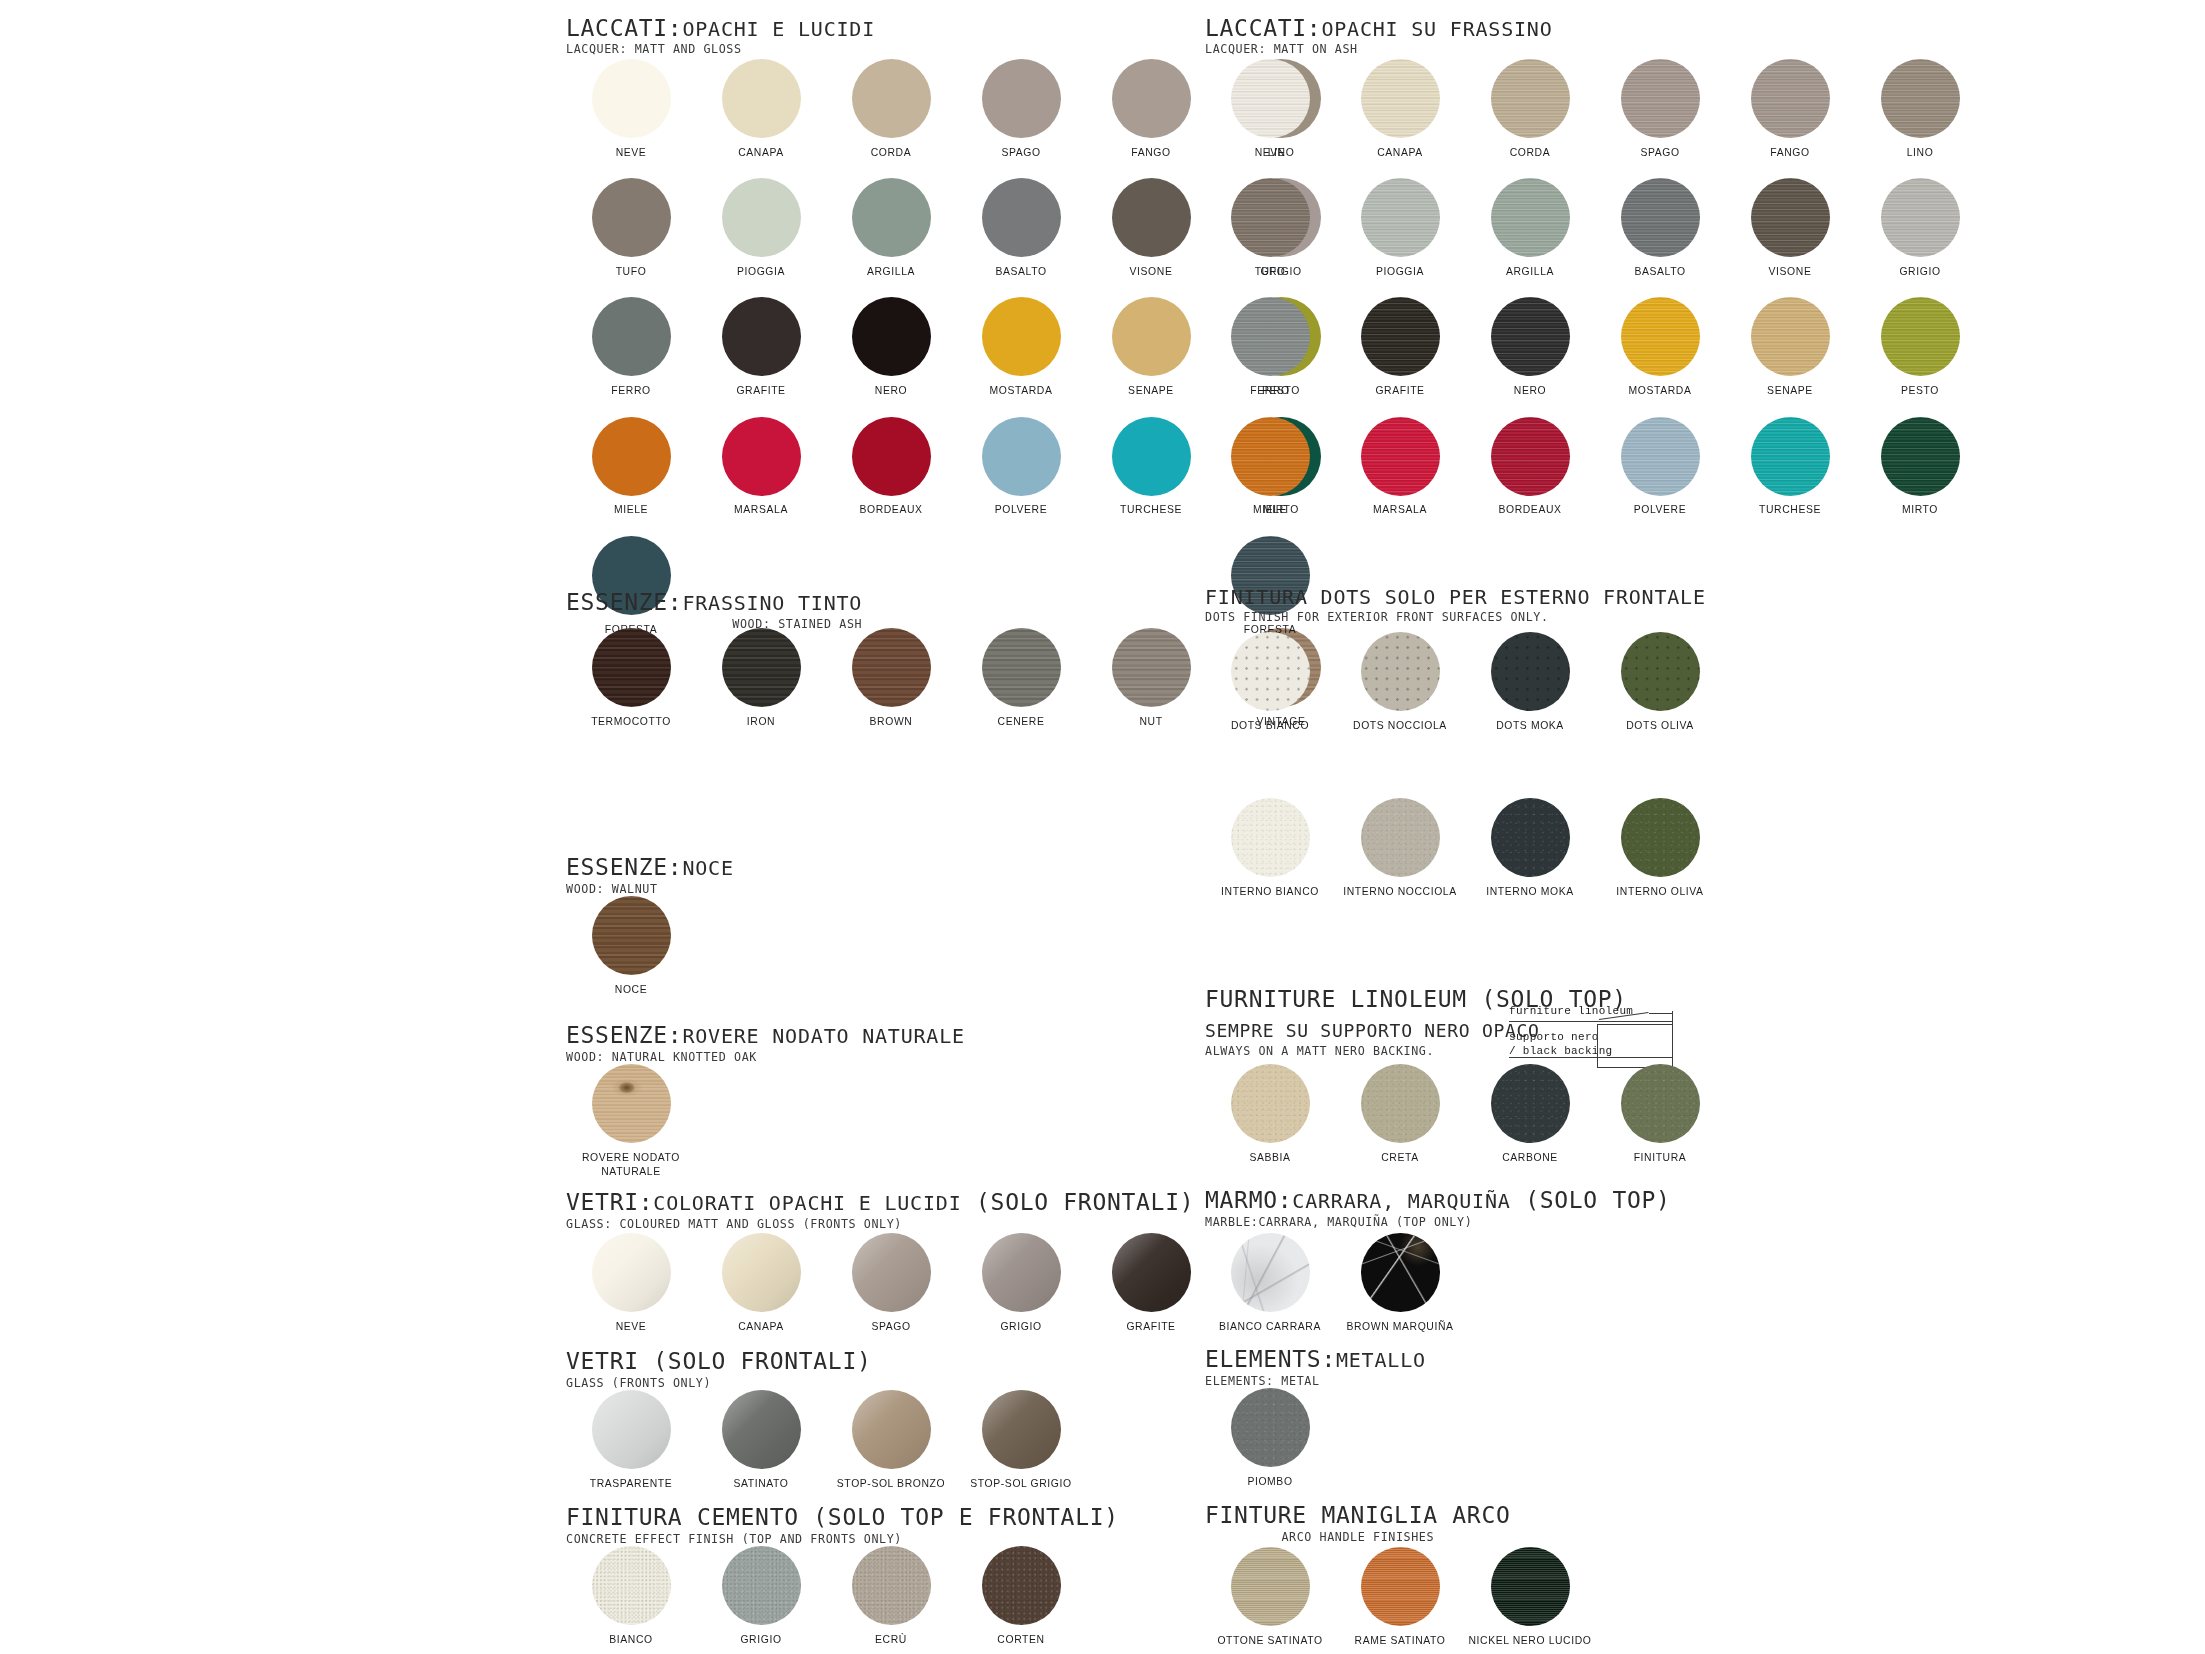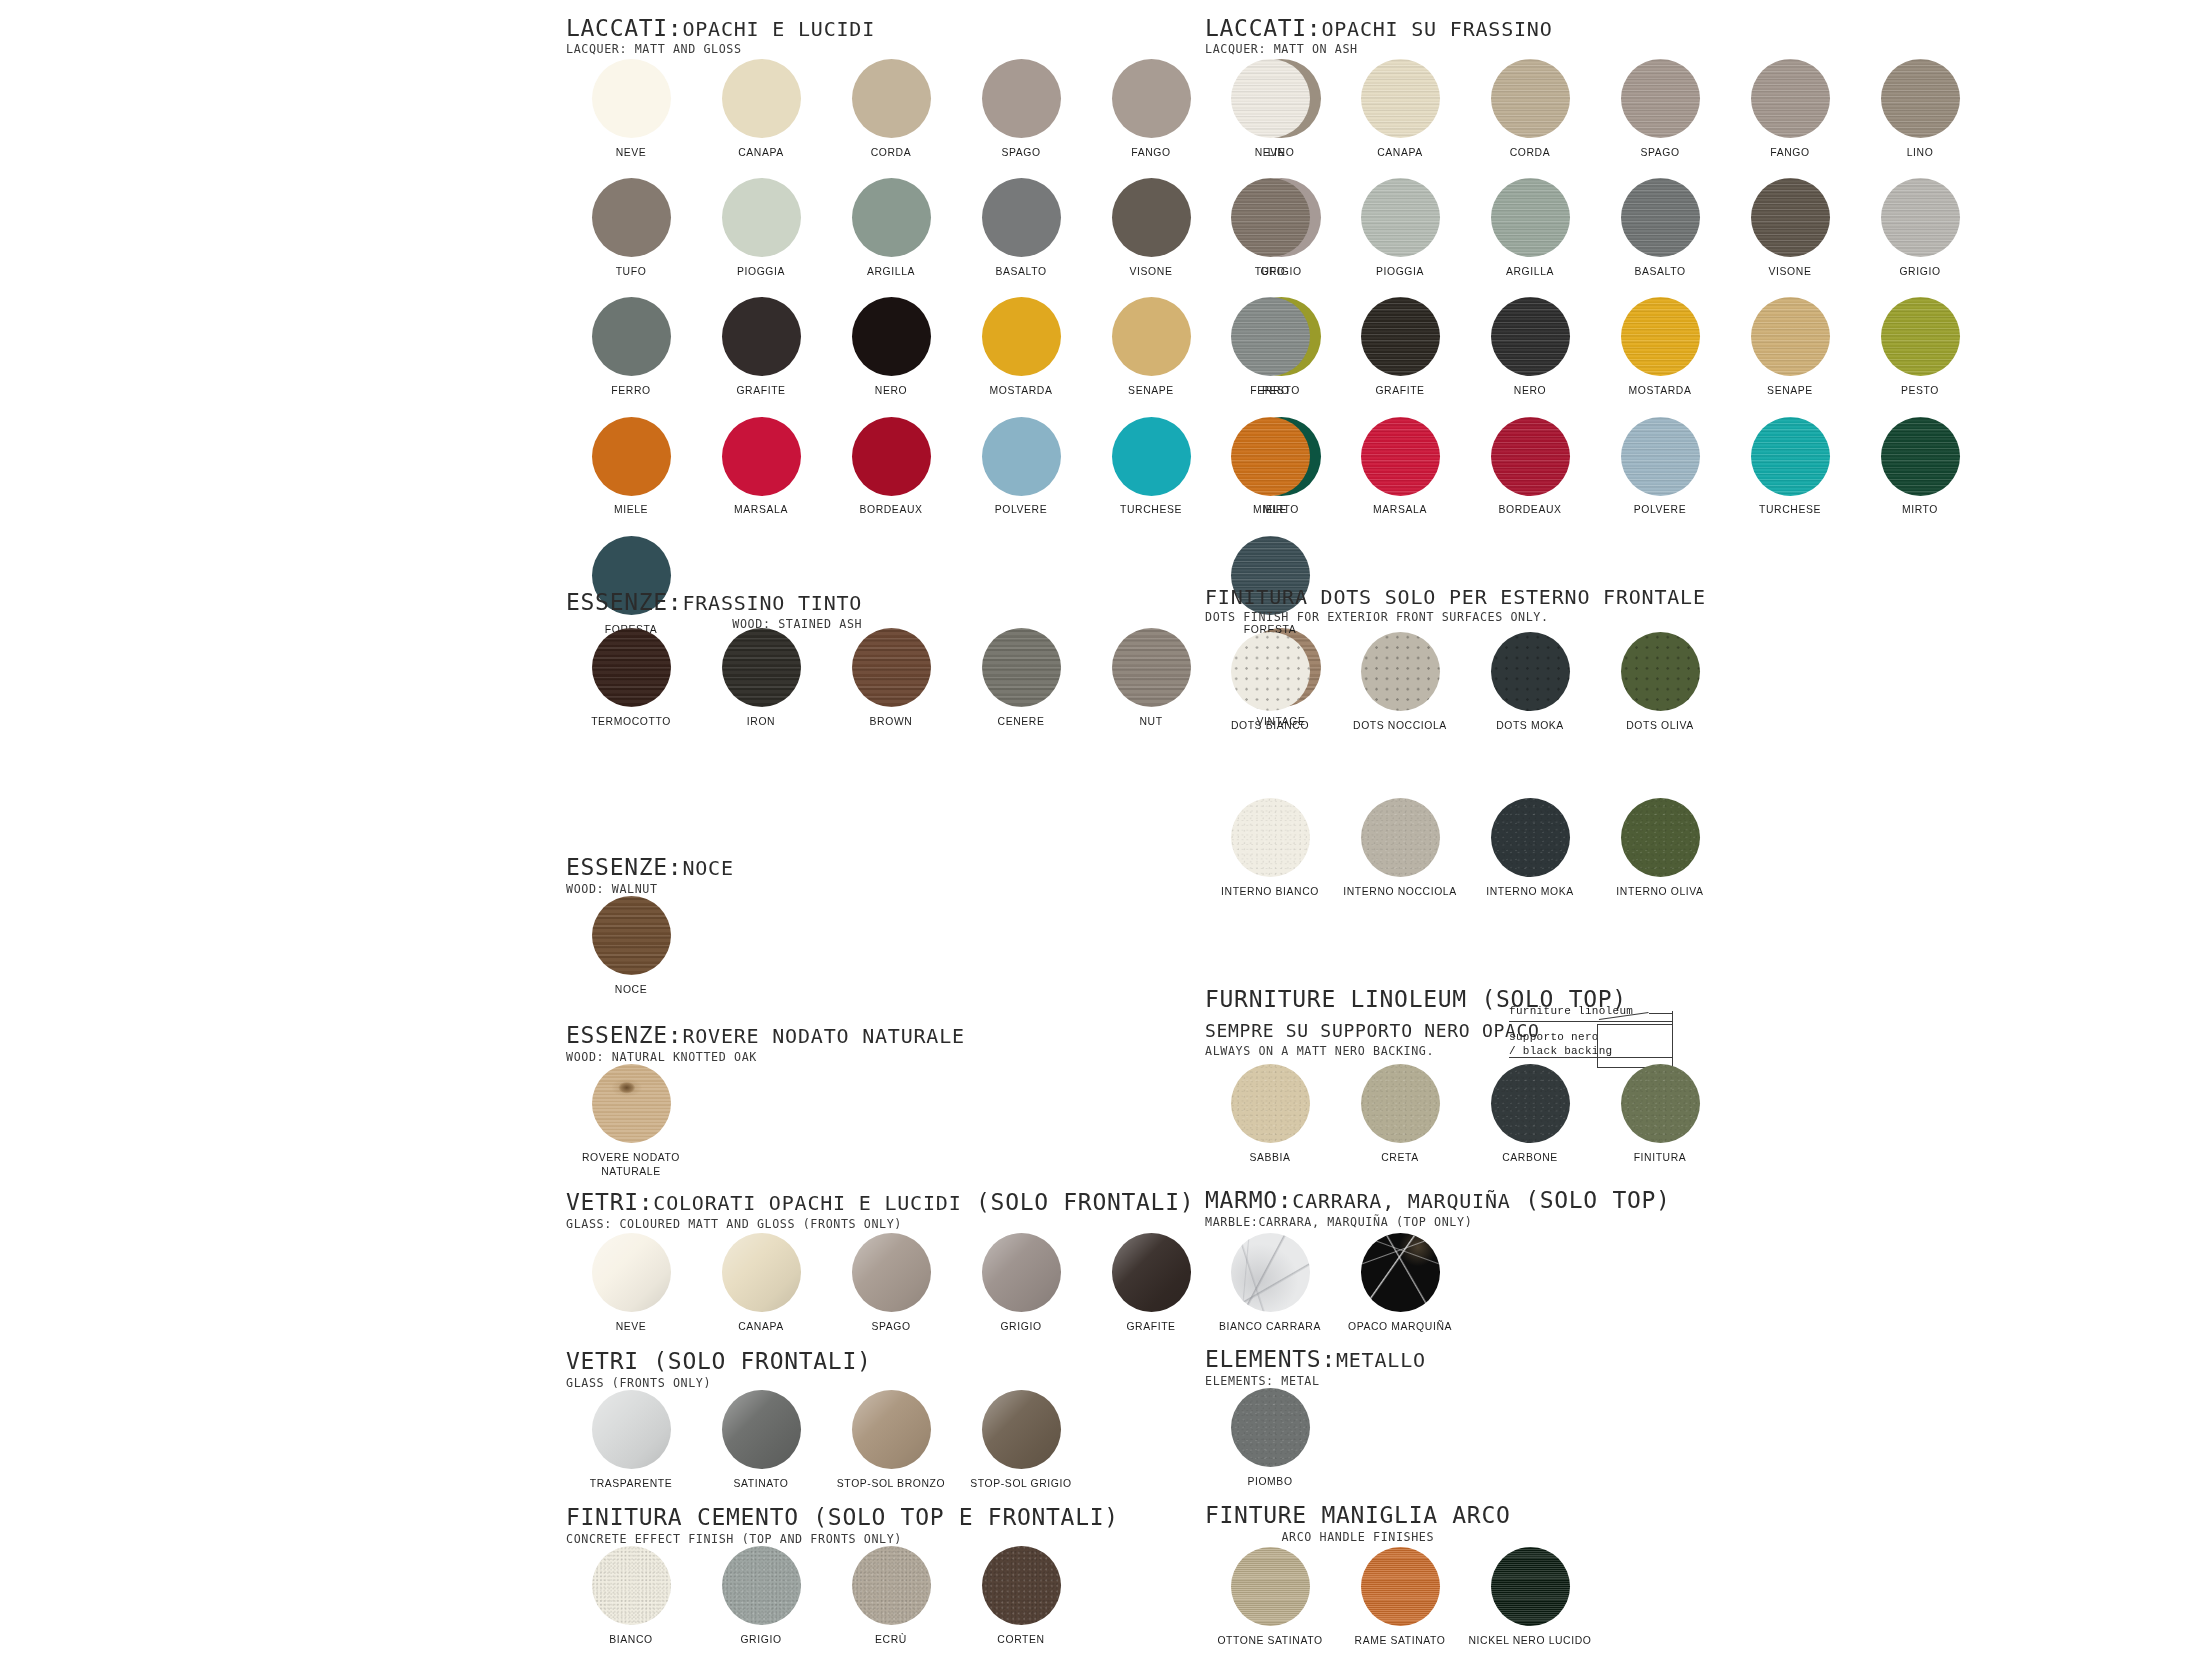--- a/index.html
+++ b/index.html
@@ -585,21 +585,21 @@
     </div>
     <div class="h-en">MARBLE:CARRARA, MARQUIÑA (TOP ONLY)</div>
   </div>
   <div class="grid" id="g-marmo" style="left:1205px;top:1233px;">
       <div class="cell">
         <div class="dot marble-w" style="background: rgb(232, 233, 234);"></div>
         <div class="lbl">BIANCO CARRARA</div>
       </div>
       <div class="cell">
         <div class="dot marble-b" style="background: rgb(13, 13, 13);"></div>
-        <div class="lbl">OPACO MARQUIÑA</div>
+        <div class="lbl">BROWN MARQUIÑA</div>
       </div>
     </div>
 
   <div class="sec" style="left:1205px;top:1348px;">
     <div class="sec-head">
       <span class="h-it"><span class="big">ELEMENTS:</span><span>METALLO</span></span>
     </div>
     <div class="h-en">ELEMENTS: METAL</div>
   </div>
   <div class="grid" id="g-elementi" style="left:1205px;top:1388px;">

